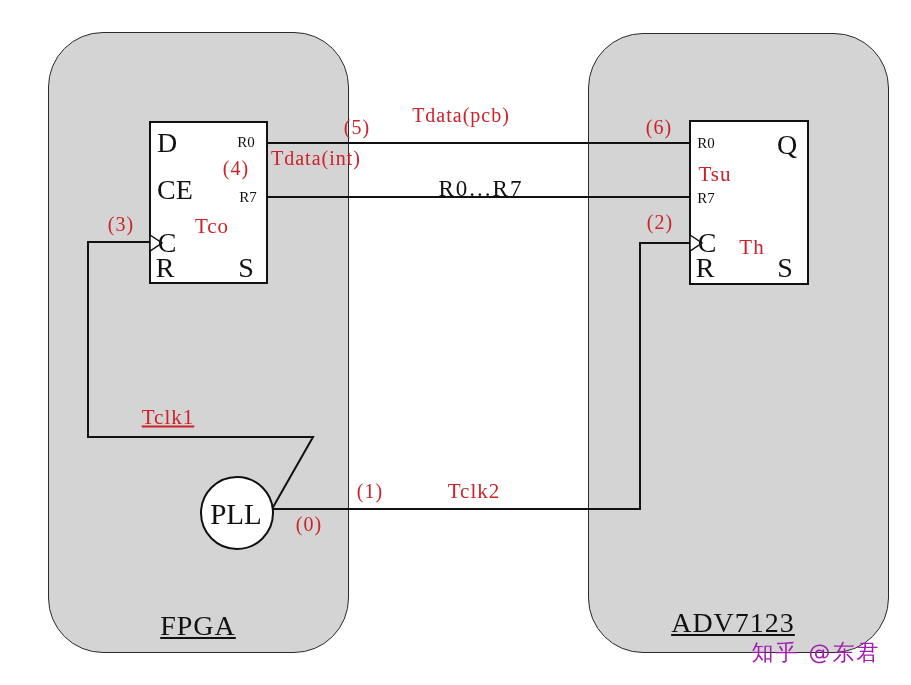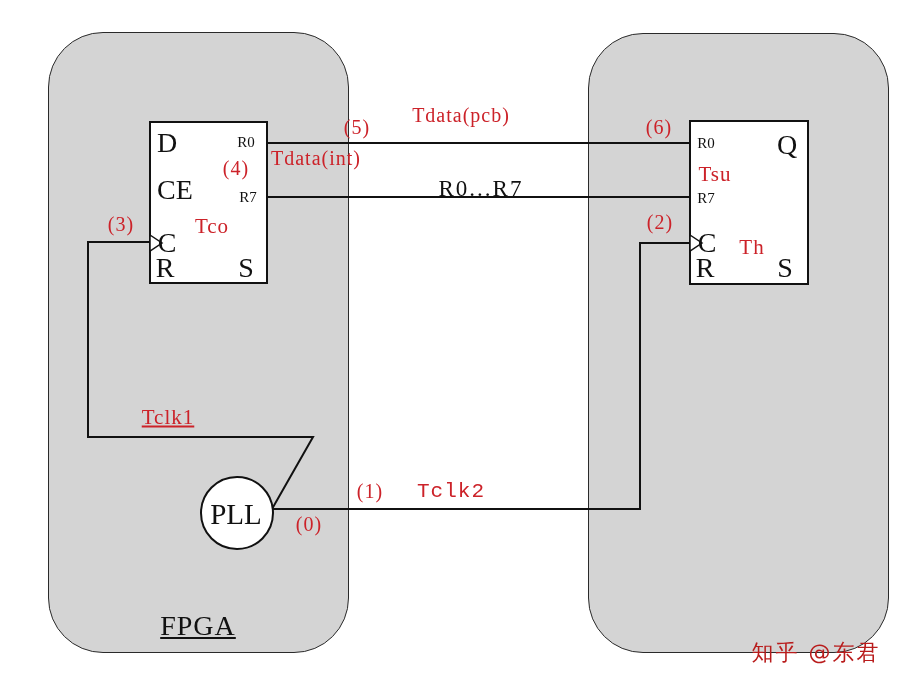--- a/index.html
+++ b/index.html
@@ -25,21 +25,21 @@
   }
   .pin-big{font-size:28px;}
   .pin-small{font-size:15px;}
   .red{color:var(--ann-red,#cc2229);}
   .ann{font-size:20px;letter-spacing:1px;}
   .tparam{font-size:21px;letter-spacing:1px;}
   .buslbl{font-size:23px;letter-spacing:2px;}
   .blocklbl{font-size:28px;letter-spacing:1px;text-decoration:underline;}
   .plllbl{font-size:29px;}
   #watermark{
-    font-size:22px;color:#b91c1c;letter-spacing:2px;z-index:5;
+    font-size:22px;color:#a21caf;letter-spacing:2px;z-index:5;
     font-family:"DejaVu Sans", sans-serif;
   }
 </style>
 </head>
 <body>
 
 <div id="canvas" style="--block-fill: #d4d4d4; --ann-red: #cc2229;">
 
   <div class="chip" id="fpga-block"></div>
   <div class="chip" id="adv-block"></div>
@@ -83,22 +83,23 @@
 
   <span class="lbl ann red" style="left:121px;top:224px;">(3)</span>
   <span class="lbl ann red" style="left:236px;top:168px;">(4)</span>
   <span class="lbl ann red" style="left:316px;top:158px;">Tdata(int)</span>
   <span class="lbl ann red" style="left:357px;top:127px;">(5)</span>
   <span class="lbl ann red" style="left:461px;top:115px;font-family:Liberation Serif, serif;">Tdata(pcb)</span>
   <span class="lbl ann red" style="left:659px;top:127px;">(6)</span>
   <span class="lbl ann red" style="left:660px;top:222px;">(2)</span>
   <span class="lbl tparam red" style="left:168px;top:417px;text-decoration:underline;">Tclk1</span>
   <span class="lbl ann red" style="left:370px;top:491px;">(1)</span>
-  <span class="lbl tparam red" style="left:451px;top:491px;font-family:Liberation Mono, monospace;">Tclk2</span>
+  <span class="lbl tparam red" style="left:474px;top:491px;">Tclk2</span>
   <span class="lbl ann red" style="left:309px;top:524px;">(0)</span>
 
   <span class="lbl buslbl" style="left:461px;top:188px;margin-left:20px;">R0...R7</span>
   <span class="lbl plllbl" style="left:236px;top:514px;">PLL</span>
   <span class="lbl blocklbl" style="left:198px;top:626px;">FPGA</span>
+  <span class="lbl blocklbl" style="left:733px;top:623px;">ADV7123</span>
 
   <span class="lbl" id="watermark" style="left:816px;top:653px;">知乎 @东君</span>
 
 </div>
 
 </body></html>

